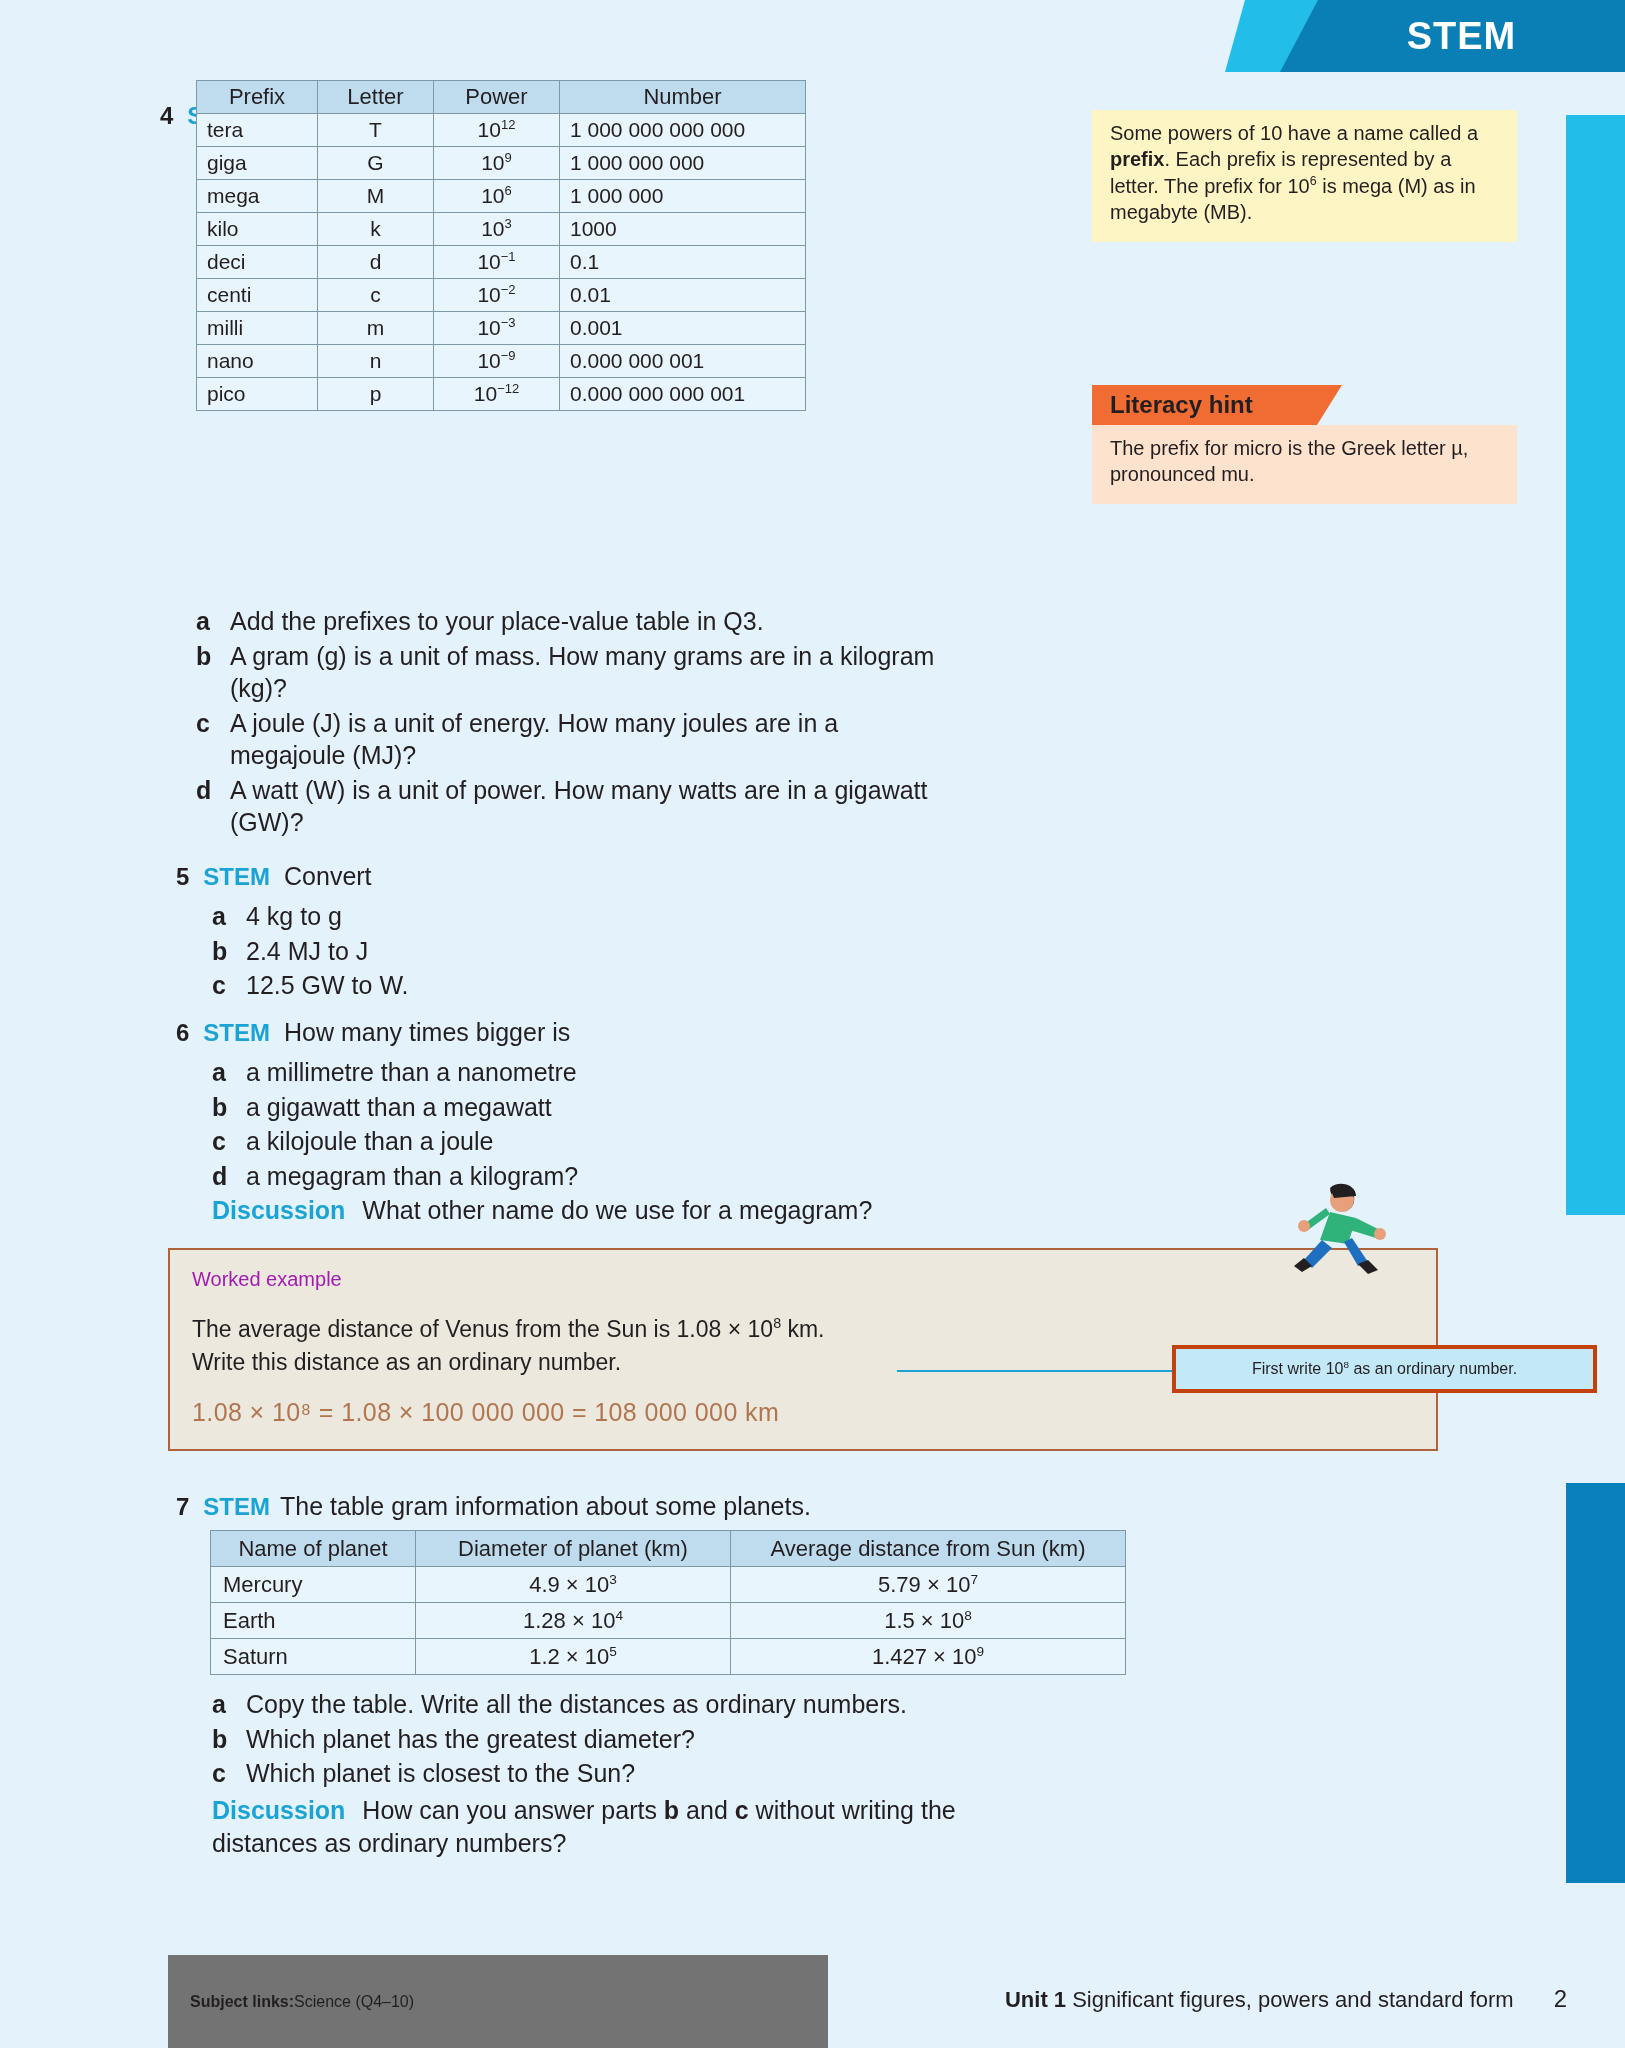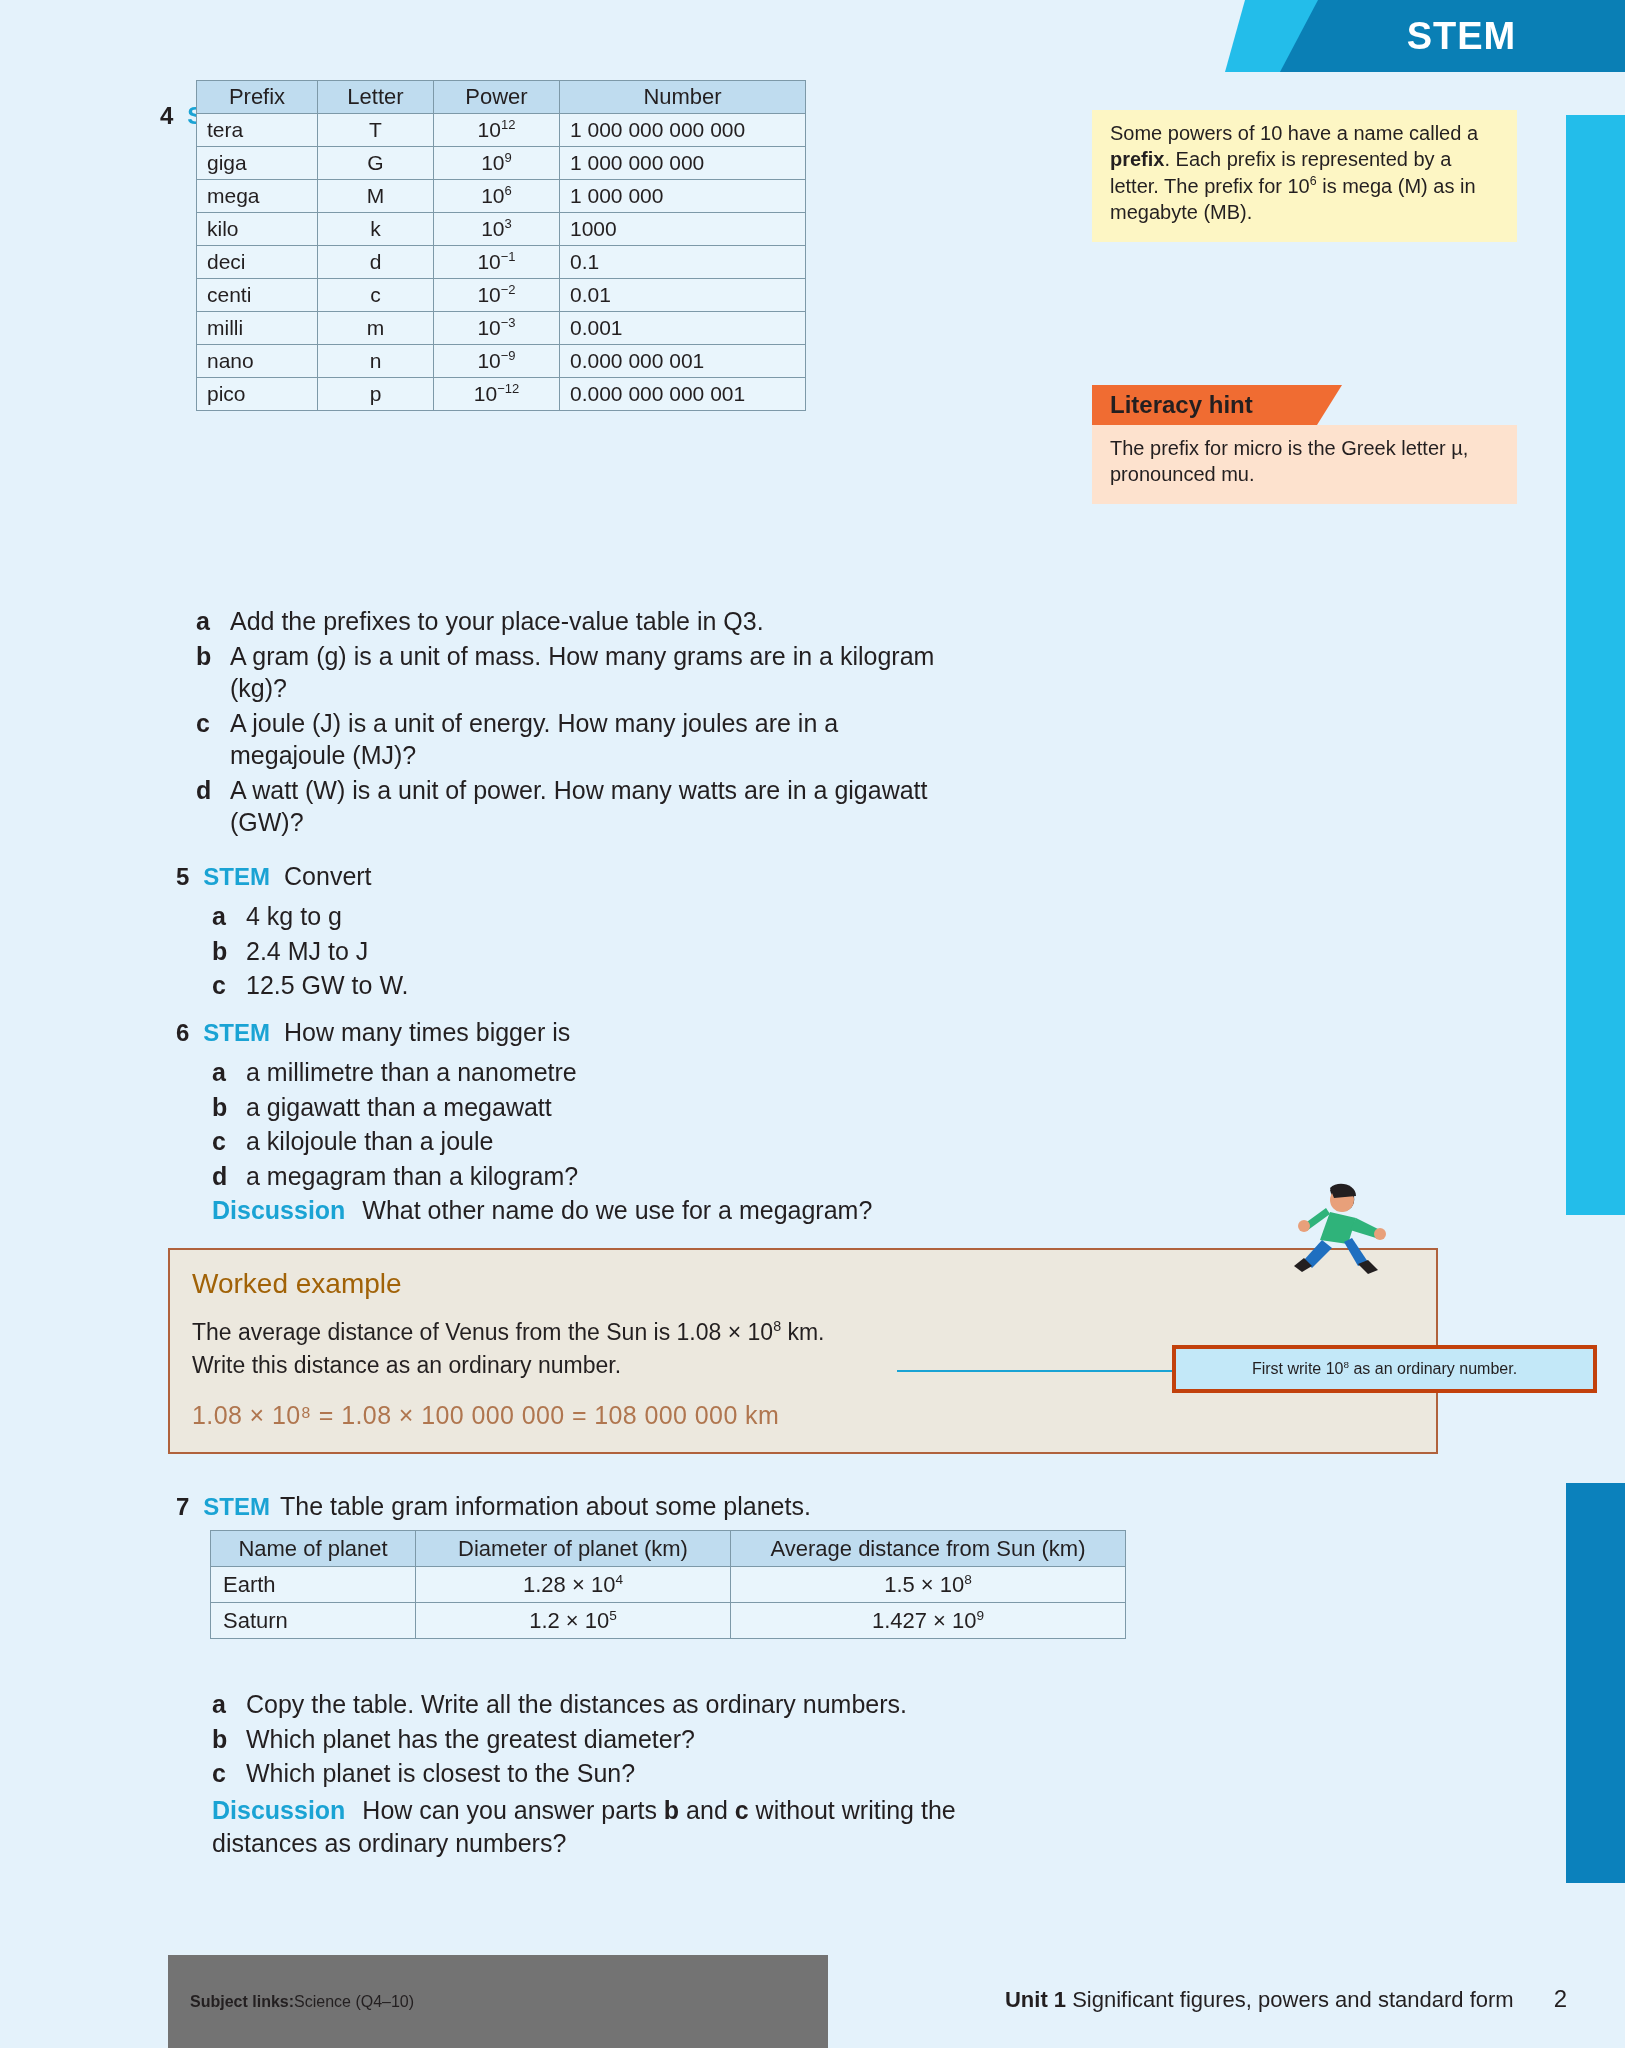--- a/index.html
+++ b/index.html
@@ -87,21 +87,21 @@
     background:#fde2ce;padding:10px 18px 16px 18px;font-size:20px;line-height:1.32;
   }
 
   
   .worked{
     position:absolute;left:168px;top:1248px;width:1270px;
     background:#ece8de;border:2px solid #b0623c;
     padding:18px 22px 22px 22px;box-sizing:border-box;
   }
   .worked-title{
-    color:#a16207;font-size:28px;margin-bottom:16px;
+    color:#a21caf;font-size:20px;margin-bottom:22px;
   }
   .worked-line{font-size:23px;line-height:1.42;}
   .worked-calc{
     color:#b0764f;font-size:25px;margin-top:20px;letter-spacing:.4px;
   }
   .callout{
     position:absolute;left:1002px;top:95px;width:425px;
     background:#c3e8f8;border:4px solid #c2410c;
     font-size:16px;text-align:center;padding:11px 8px;box-sizing:border-box;
   }
@@ -368,20 +368,25 @@
   <table class="planet-table">
     <thead>
       <tr>
         <th>Name of planet</th>
         <th>Diameter of planet (km)</th>
         <th>Average distance from Sun (km)</th>
       </tr>
     </thead>
     <tbody id="planet-tbody">
         <tr>
+          <td class="pname">Mercury</td>
+          <td class="pval">4.9 × 10<sup>3</sup></td>
+          <td class="pval2">5.79 × 10<sup>7</sup></td>
+        </tr>
+        <tr>
           <td class="pname">Earth</td>
           <td class="pval">1.28 × 10<sup>4</sup></td>
           <td class="pval2">1.5 × 10<sup>8</sup></td>
         </tr>
         <tr>
           <td class="pname">Saturn</td>
           <td class="pval">1.2 × 10<sup>5</sup></td>
           <td class="pval2">1.427 × 10<sup>9</sup></td>
         </tr>
       </tbody>

